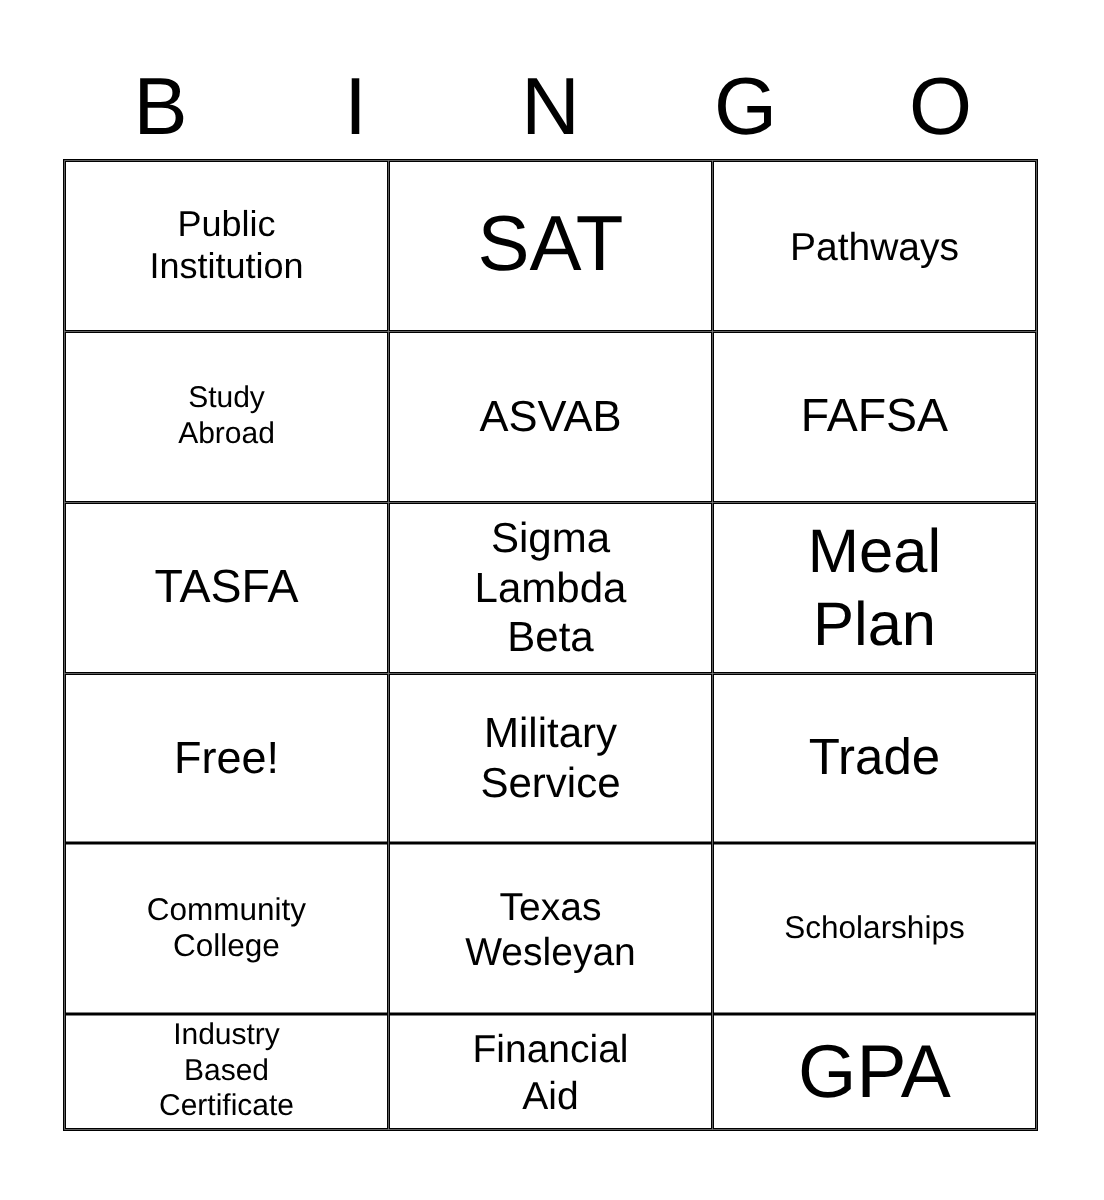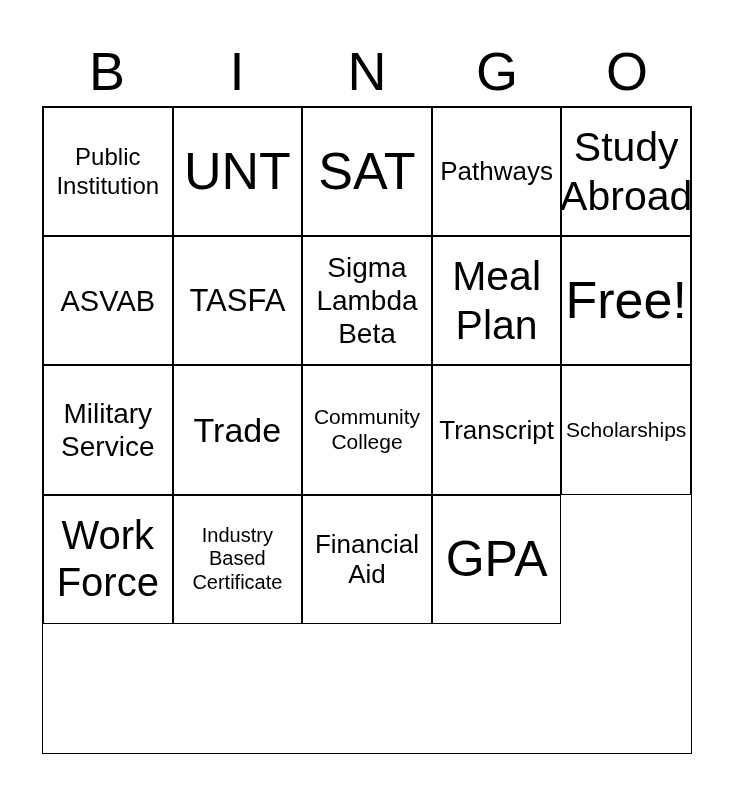--- a/index.html
+++ b/index.html
@@ -31,21 +31,21 @@
   .bingo-title span {
     text-align: center;
   }
   .bingo-grid {
     position: absolute;
     left: 42px;
     top: 106px;
     width: 650px;
     height: 648px;
     display: grid;
-    grid-template-columns: repeat(5, 1fr);
+    grid-template-columns: repeat(3, 1fr);
     grid-template-rows: repeat(5, 1fr);
     border: 1px solid #000000;
     background: #ffffff;
     box-sizing: border-box;
   }
   .cell {
     border: 1px solid #000000;
     display: flex;
     align-items: center;
     justify-content: center;
@@ -68,46 +68,45 @@
     <span>B</span>
     <span>I</span>
     <span>N</span>
     <span>G</span>
     <span>O</span>
   </div>
 
   <div class="bingo-grid">
     <div class="cell" style="font-size:24px">Public
 Institution</div>
-    <div class="cell" style="font-size:52px">UNT</div>
     <div class="cell" style="font-size:52px">SAT</div>
     <div class="cell" style="font-size:26px">Pathways</div>
 
-    <div class="cell" style="font-size:41px">Study
+    <div class="cell" style="font-size:20px">Study
 Abroad</div>
     <div class="cell" style="font-size:29px">ASVAB</div>
+    <div class="cell" style="font-size:31px">FAFSA</div>
     <div class="cell" style="font-size:31px">TASFA</div>
     <div class="cell" style="font-size:28px">Sigma
 Lambda
 Beta</div>
 
     <div class="cell" style="font-size:41px">Meal
 Plan</div>
-    <div class="cell" style="font-size:52px">Free!</div>
+    <div class="cell" style="font-size:30px">Free!</div>
     <div class="cell" style="font-size:28px">Military
 Service</div>
 
     <div class="cell" style="font-size:34px">Trade</div>
     <div class="cell" style="font-size:21px">Community
 College</div>
-    <div class="cell" style="font-size:26px">Transcript</div>
+    <div class="cell" style="font-size:26px">Texas
+Wesleyan</div>
     <div class="cell" style="font-size:21px">Scholarships</div>
 
-    <div class="cell" style="font-size:40px">Work
-Force</div>
     <div class="cell" style="font-size:20px">Industry
 Based
 Certificate</div>
     <div class="cell" style="font-size:26px">Financial
 Aid</div>
     <div class="cell" style="font-size:50px">GPA</div>
   </div>
 
 </div>
 

